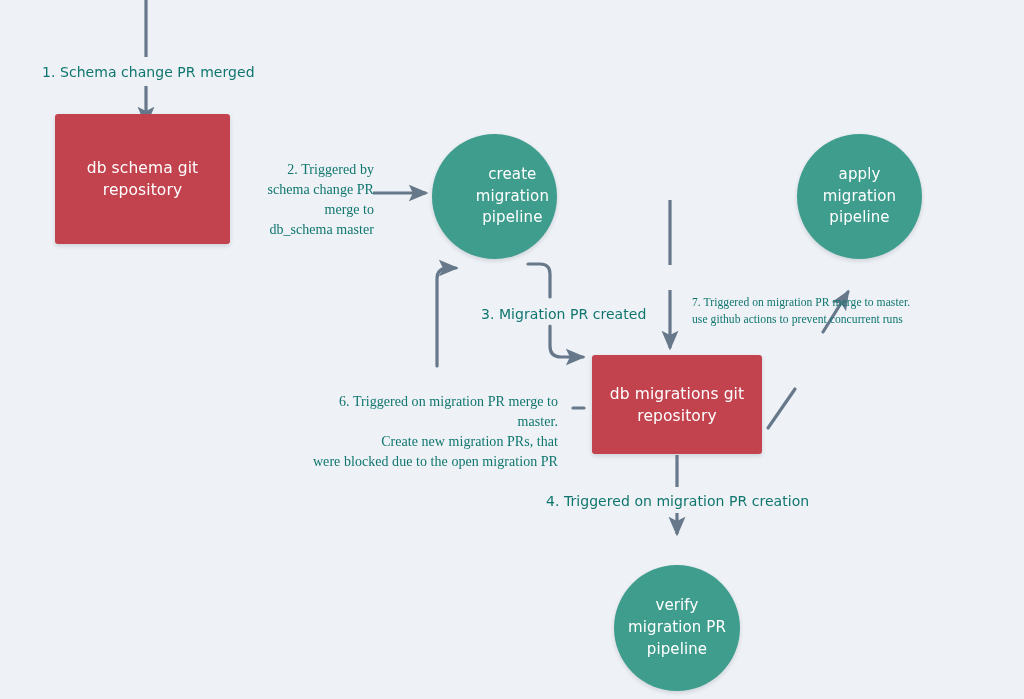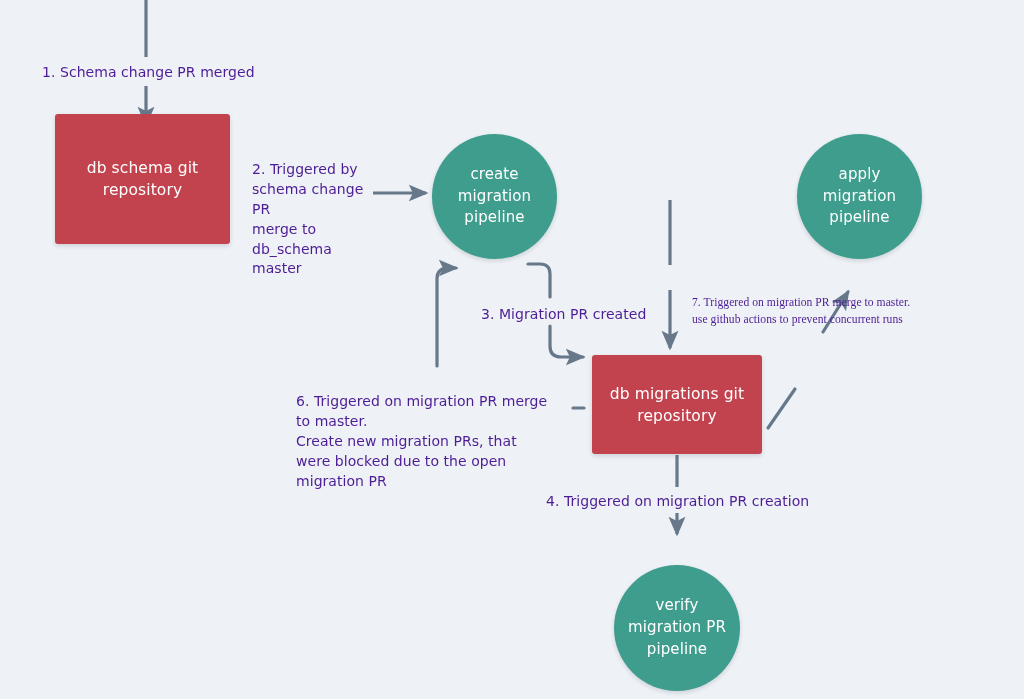--- a/index.html
+++ b/index.html
@@ -52,27 +52,27 @@
     font-size: 15px;
     line-height: 1.45;
     letter-spacing: 0.1px;
   }
   .node-label {
     white-space: pre-line;
     padding: 0 8px;
   }
   .edge-label {
     position: absolute;
-    color: #4c1d95;
+    color: #0f766e;
     font-size: 14px;
     line-height: 1.42;
     white-space: pre-line;
     letter-spacing: 0.05px;
   }
-  .el-center { text-align: left; }
+  .el-center { text-align: right; font-family: Liberation Serif, serif; }
   .el-left   { text-align: left; }
   .el-small  { font-size: 11.6px; line-height: 1.5; }
 </style>
 </head>
 <body>
 
 <div id="canvas">
 
   <svg class="edges" viewBox="0 0 1024 699" xmlns="http://www.w3.org/2000/svg">
     <defs>
@@ -100,21 +100,21 @@
 
     <path d="M768,428 L795,389" stroke="#66788a" stroke-width="3.2" fill="none" stroke-linecap="round"></path>
     <path d="M823,332 L848,292" stroke="#66788a" stroke-width="3.2" fill="none" stroke-linecap="round" marker-end="url(#arrowhead)"></path>
   </svg>
 
   <div class="node node-box" style="left:55px; top:114px; width:175px; height:130px;">
     <span class="node-label">db schema git
 repository</span>
   </div>
 
-  <div class="node node-circle" style="left:432px; top:134px; width:125px; height:125px;">
+  <div class="node node-circle" style="left:432px; top:134px; width:125px; height:125px;justify-content:flex-end;">
     <span class="node-label">create
 migration
 pipeline</span>
   </div>
 
   <div class="node node-circle" style="left:797px; top:134px; width:125px; height:125px;">
     <span class="node-label">apply
 migration
 pipeline</span>
   </div>

